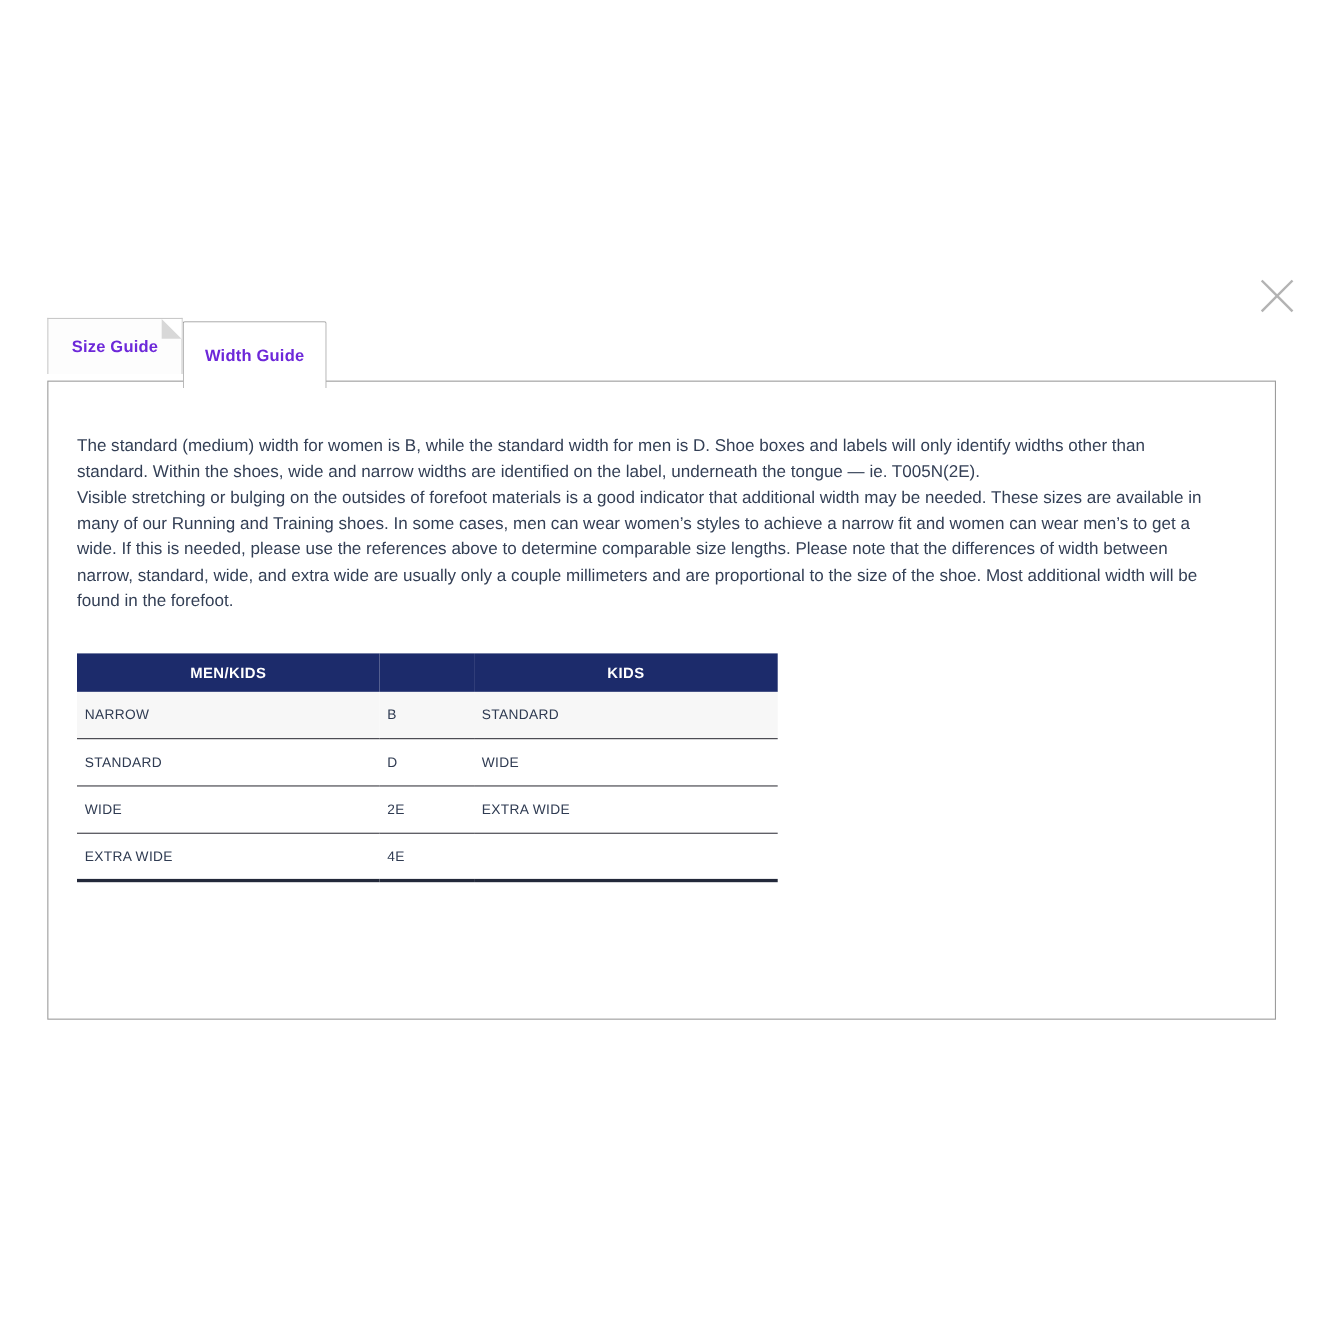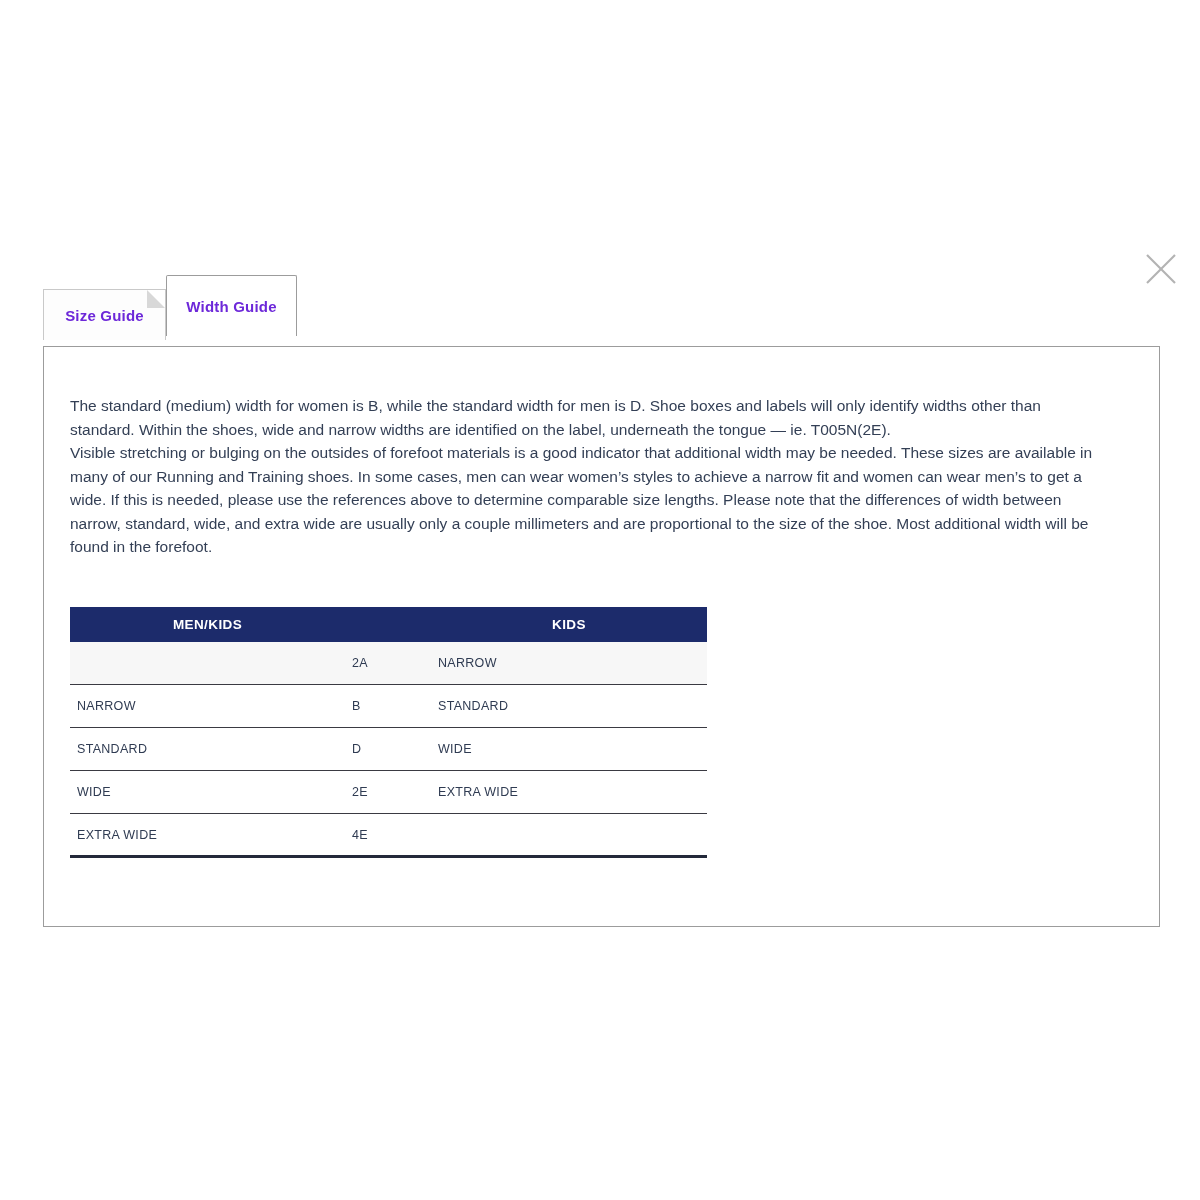--- a/index.html
+++ b/index.html
@@ -30,41 +30,41 @@
     background:#fdfdfd;
     border:1px solid #c9c9c9;border-bottom:none;
     z-index:1;
   }
   .tab-inactive .fold{
     position:absolute;right:0;top:0;width:0;height:0;
     border-top:18px solid #ffffff;
     border-left:18px solid #d8d8d8;
   }
   .tab-active{
-    left:166px;top:275px;width:131px;height:61px;
+    left:166px;top:292px;width:131px;height:61px;
     background:#ffffff;
     border:1px solid #9c9c9c;border-bottom:none;
     border-radius:2px 2px 0 0;
     z-index:3;
   }
   
   .panel{
     position:absolute;left:43px;top:346px;width:1117px;height:581px;
     background:#ffffff;border:1px solid #9c9c9c;
     padding:47px 50px 0 26px;
     z-index:2;
   }
   .panel p{
     font-size:15.5px;line-height:23.5px;max-width:1045px;
     color:var(--text-color);
   }
   .section-heading{font-weight:700;margin-top:45px;}
   
   .width-table{
-    border-collapse:collapse;margin-top:48px;width:637px;
+    border-collapse:collapse;margin-top:35px;width:637px;
     table-layout:fixed;
   }
   .width-table th{
     background:var(--table-header-bg);color:#ffffff;
     font-size:13.5px;font-weight:700;letter-spacing:.4px;
     height:35px;text-align:center;
   }
   .width-table col.c1{width:275px;}
   .width-table col.c2{width:86px;}
   .width-table col.c3{width:276px;}
@@ -108,25 +108,20 @@
       </colgroup>
     <thead>
       <tr>
         <th>MEN/KIDS</th>
         <th></th>
         <th>KIDS</th>
       </tr>
     </thead>
     <tbody>
       <tr>
-        <td></td>
-        <td>2A</td>
-        <td>NARROW</td>
-      </tr>
-      <tr>
         <td>NARROW</td>
         <td>B</td>
         <td>STANDARD</td>
       </tr>
       <tr>
         <td>STANDARD</td>
         <td>D</td>
         <td>WIDE</td>
       </tr>
       <tr>

